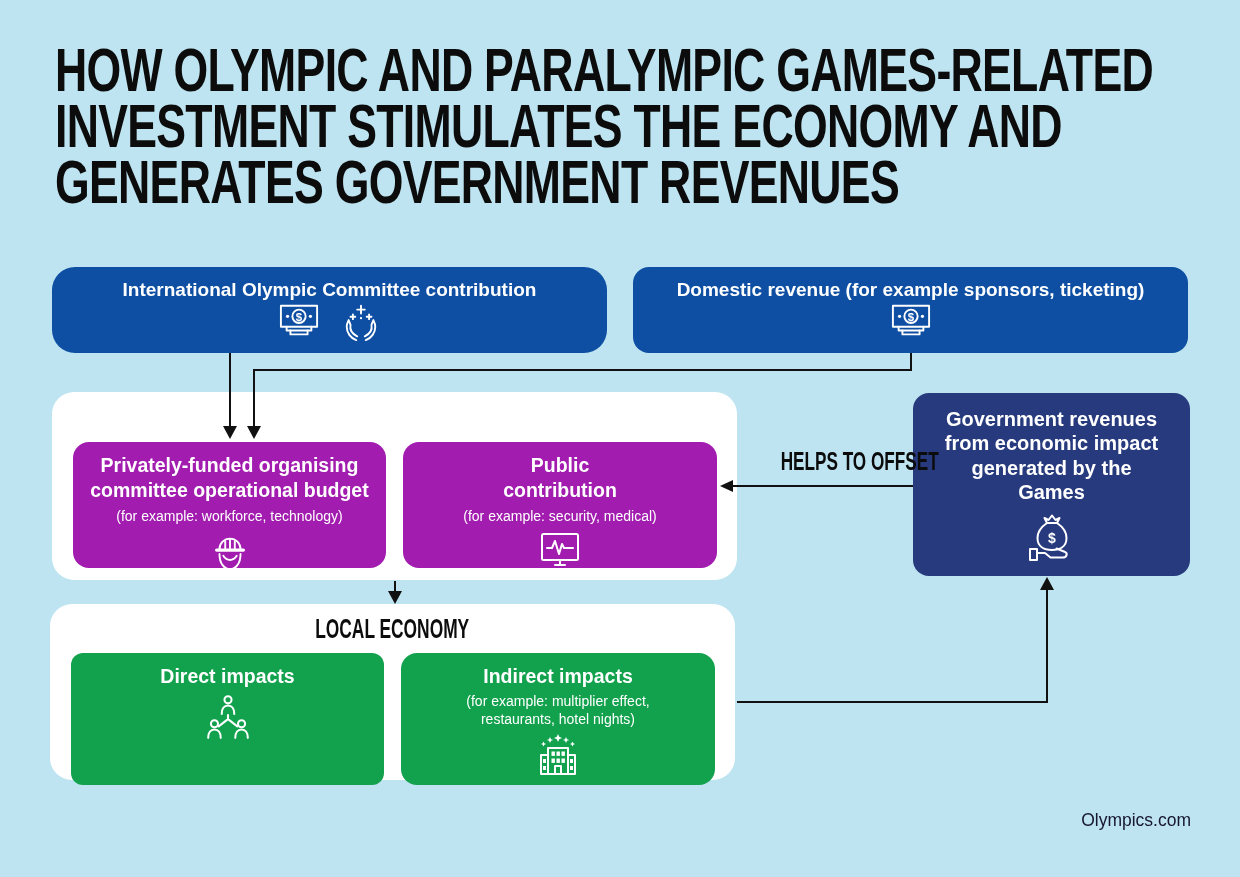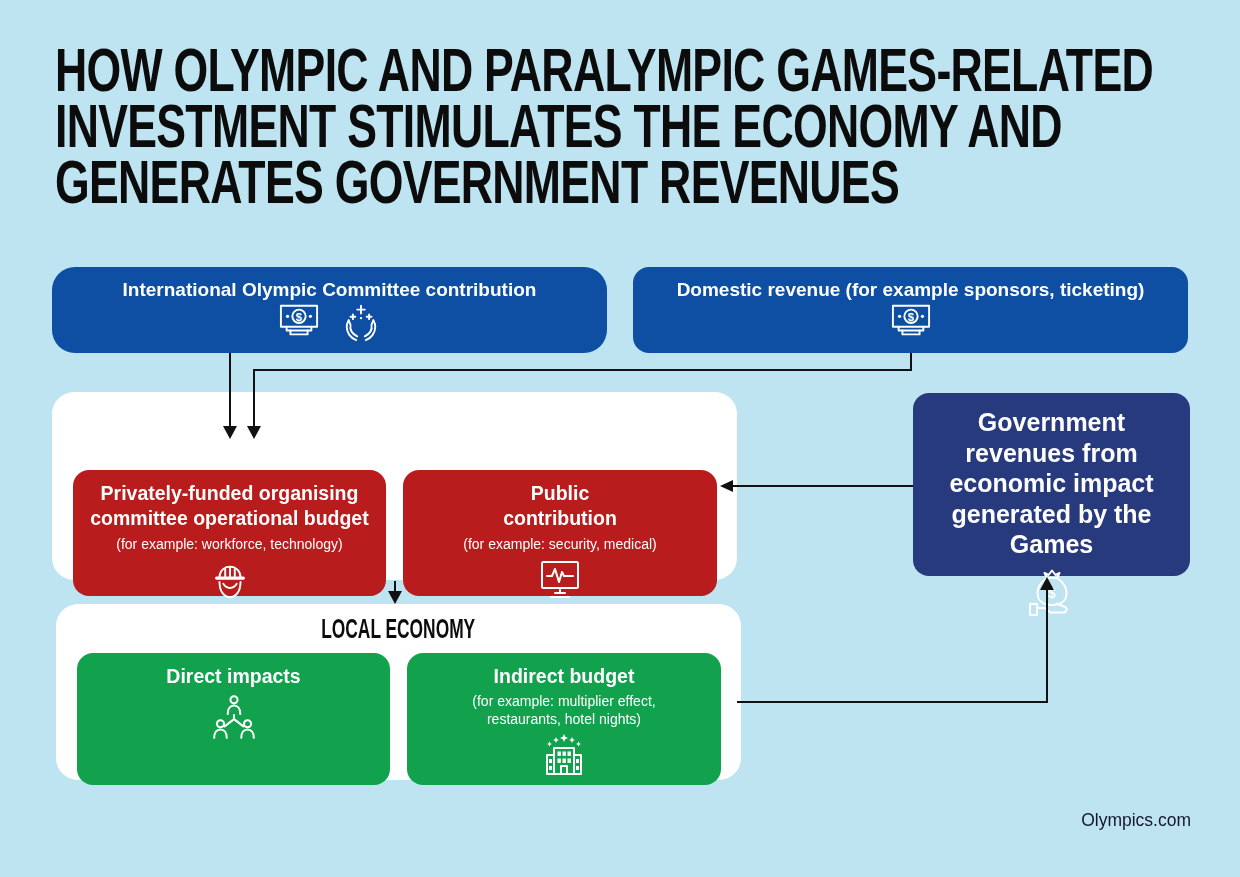--- a/index.html
+++ b/index.html
@@ -31,37 +31,37 @@
   .panel-heading span{
     display:inline-block;font-weight:800;font-size:28px;letter-spacing:0;
     transform:scaleX(0.62);transform-origin:50% 50%;white-space:nowrap;
   }
 
   
   .card{
     position:absolute;border-radius:16px;color:#fff;text-align:center;
     display:flex;flex-direction:column;align-items:center;
   }
-  .card.blue{background:#b91c1c;margin-top:28px;}
+  .card.blue{background:#a21caf;}
   .card.green{background:#12a24d;}
   .card-title{font-weight:700;font-size:19.5px;line-height:1.3;margin-top:11px;}
   .card-sub{font-size:14px;line-height:1.28;margin-top:4px;}
   .card-icon{margin-top:4px;}
 
   .w-narrow{max-width:132px;}
   .sub-direct{max-width:205px;}
   .sub-indirect{max-width:252px;}
 
   
   .navy-card{
     position:absolute;left:913px;top:393px;width:277px;height:183px;
     border-radius:16px;background:#273a7e;color:#fff;text-align:center;
     display:flex;flex-direction:column;align-items:center;
   }
-  .navy-title{font-weight:700;font-size:25px;line-height:1.22;margin-top:14px;max-width:215px;}
+  .navy-title{font-weight:700;font-size:20px;line-height:1.22;margin-top:14px;max-width:215px;}
 
   
   .cline{position:absolute;background:#111;}
   .ah{position:absolute;width:0;height:0;}
   .ah-down{border-left:7px solid transparent;border-right:7px solid transparent;border-top:13px solid #111;}
   .ah-up{border-left:7px solid transparent;border-right:7px solid transparent;border-bottom:13px solid #111;}
   .ah-left{border-top:6px solid transparent;border-bottom:6px solid transparent;border-right:13px solid #111;}
 
   .offset-label{position:absolute;left:740px;top:446px;width:180px;text-align:center;color:#0c0c0c;}
   .offset-label span{
@@ -165,42 +165,42 @@
       <svg width="56" height="54" viewBox="0 0 56 52" fill="none" stroke="#fff" stroke-width="2" stroke-linecap="round" stroke-linejoin="round">
         <path d="M23 13 c-6 4 -9.5 10 -9.5 15 c0 8 6 12 14.5 12 c8.5 0 14.5 -4 14.5 -12 c0 -5 -3.5 -11 -9.5 -15"></path>
         <path d="M23 13 l-2.5 -5 4 2 3.5 -4.5 3.5 4.5 4 -2 -2.5 5 z"></path>
         <text x="28" y="33" font-size="14" font-weight="bold" text-anchor="middle" fill="#fff" stroke="none" font-family="Liberation Sans, sans-serif">$</text>
         <path d="M14 43 h7 l5.5 4.5 h12 c4 0 6 -4 2 -5.8 l-8 -3.2"></path>
         <rect x="6" y="39" width="7" height="11"></rect>
       </svg>
     </div>
   </div>
 
-  <div class="panel" style="left:56px;top:604px;width:685px;height:176px;">
+  <div class="panel" style="left:50px;top:604px;width:685px;height:176px;">
     <div class="panel-heading">
       <span>LOCAL ECONOMY</span>
     </div>
 
-    <div class="card green" style="left:21px;top:49px;width:313px;height:132px;">
+    <div class="card green" style="left:21px;top:49px;width:313px;height:132px;border-radius:12px;">
       <div class="card-title">Direct impacts</div>
       <div class="card-icon">
         <svg width="50" height="48" viewBox="0 0 48 46" fill="none" stroke="#fff" stroke-width="2" stroke-linecap="round" stroke-linejoin="round">
           <circle cx="24" cy="6.5" r="3.4"></circle>
           <path d="M18 20 c0 -5 2.5 -8 6 -8 c3.5 0 6 3 6 8"></path>
           <path d="M24 21 v4 M24 25 l-9 7 M24 25 l9 7"></path>
           <circle cx="11" cy="29.5" r="3.4"></circle>
           <path d="M5 43 c0 -5 2.5 -8 6 -8 c3.5 0 6 3 6 8"></path>
           <circle cx="37" cy="29.5" r="3.4"></circle>
           <path d="M31 43 c0 -5 2.5 -8 6 -8 c3.5 0 6 3 6 8"></path>
         </svg>
       </div>
     </div>
 
     <div class="card green" style="left:351px;top:49px;width:314px;height:132px;">
-      <div class="card-title">Indirect budget</div>
+      <div class="card-title">Indirect impacts</div>
       <div class="card-sub sub-indirect">(for example: multiplier effect, restaurants, hotel nights)</div>
       <div class="card-icon">
         <svg width="52" height="46" viewBox="0 0 50 46" fill="#fff" stroke="none">
           <g fill="#fff">
             <polygon points="25,1 26.2,3.8 29,5 26.2,6.2 25,9 23.8,6.2 21,5 23.8,3.8"></polygon>
             <polygon points="17,4 18,6.2 20.2,7 18,7.8 17,10 16,7.8 13.8,7 16,6.2"></polygon>
             <polygon points="33,4 34,6.2 36.2,7 34,7.8 33,10 32,7.8 29.8,7 32,6.2"></polygon>
             <polygon points="10.5,8.5 11.3,10.2 13,11 11.3,11.8 10.5,13.5 9.7,11.8 8,11 9.7,10.2"></polygon>
             <polygon points="39.5,8.5 40.3,10.2 42,11 40.3,11.8 39.5,13.5 38.7,11.8 37,11 38.7,10.2"></polygon>
           </g>
@@ -220,20 +220,23 @@
             <rect x="10" y="26" width="3" height="4"></rect>
             <rect x="37" y="26" width="3" height="4"></rect>
             <rect x="10" y="33" width="3" height="4"></rect>
             <rect x="37" y="33" width="3" height="4"></rect>
           </g>
         </svg>
       </div>
     </div>
   </div>
 
+  <div class="offset-label">
+    <span>HELPS TO OFFSET</span>
+  </div>
 
   <div class="cline" style="left:229px;top:353px;width:2px;height:73px;"></div>
   <div class="ah ah-down" style="left:223px;top:426px;"></div>
 
   <div class="cline" style="left:910px;top:353px;width:2px;height:18px;"></div>
   <div class="cline" style="left:253px;top:369px;width:659px;height:2px;"></div>
   <div class="cline" style="left:253px;top:369px;width:2px;height:57px;"></div>
   <div class="ah ah-down" style="left:247px;top:426px;"></div>
 
   <div class="cline" style="left:394px;top:581px;width:2px;height:11px;"></div>

